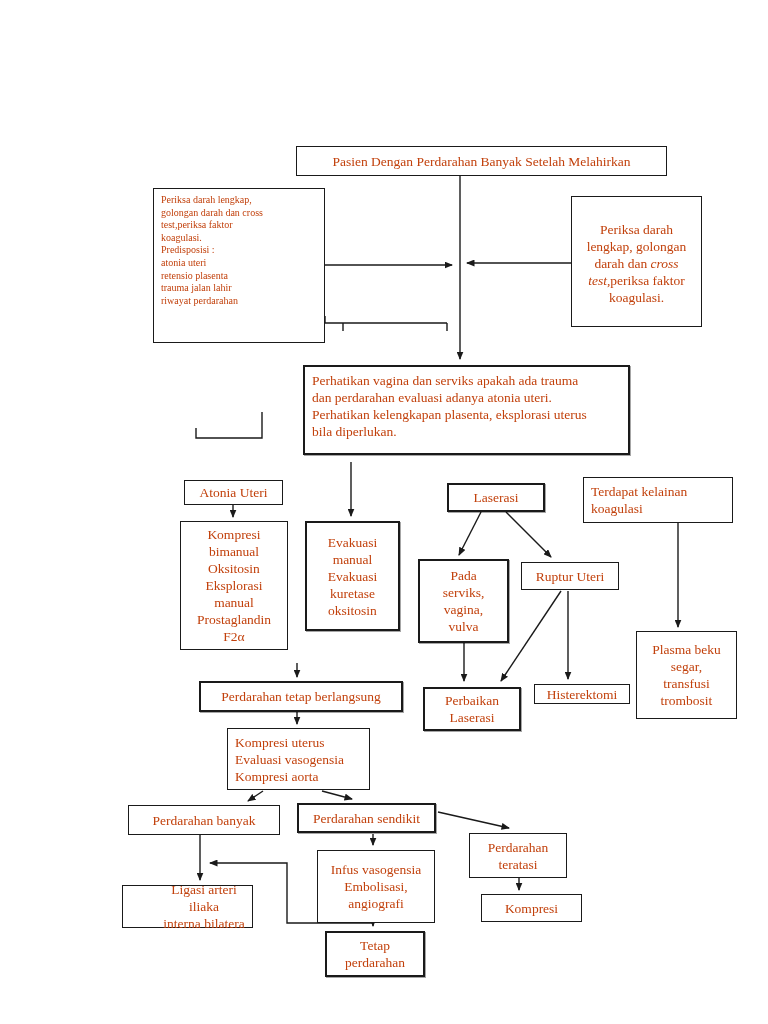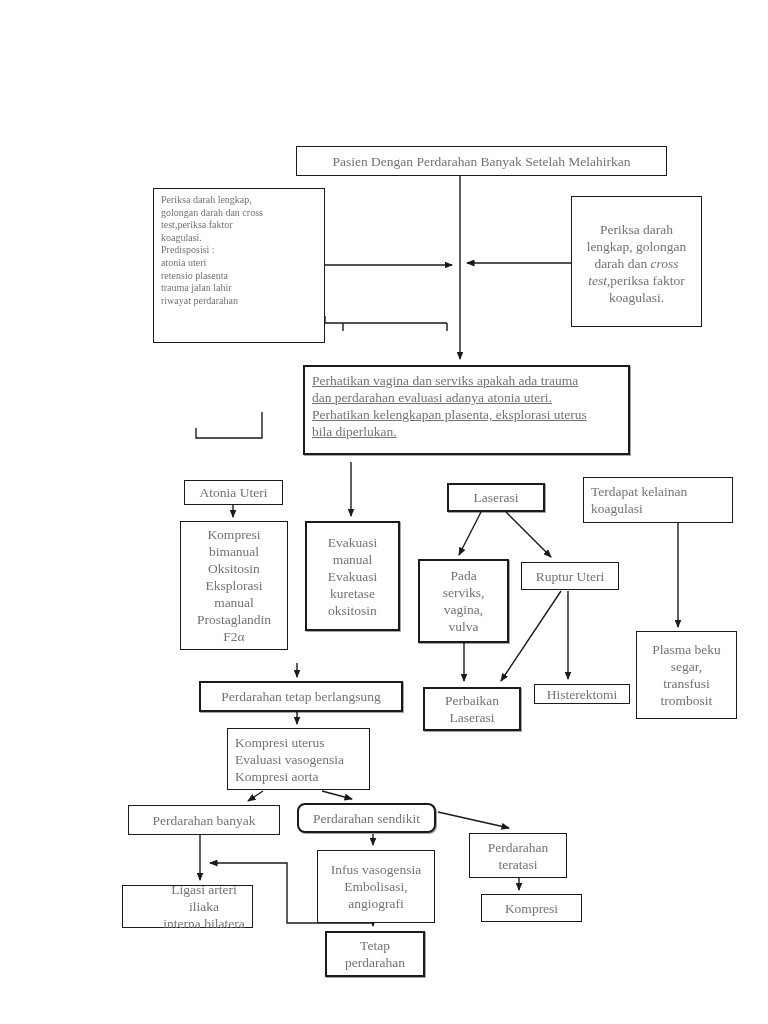--- a/index.html
+++ b/index.html
@@ -1,21 +1,21 @@
 <!DOCTYPE html>
 <html><head>
 <meta charset="utf-8">
 <style>
   html,body{margin:0;padding:0;background:#ffffff;}
   #page{
     position:relative;
     width:768px;height:1024px;
     background:#ffffff;
     font-family:"Liberation Serif","DejaVu Serif",serif;
-    color:#737373;
+    color:#c2410c;
     overflow:hidden;
   }
   .node{
     position:absolute;
     box-sizing:border-box;
     background:#fff;
     border:1.4px solid #1a1a1a;
     display:flex;
     align-items:center;
     justify-content:center;
@@ -95,21 +95,21 @@
 test,periksa faktor
 koagulasi.
 Predisposisi :
 atonia uteri
 retensio plasenta
 trauma jalan lahir
 riwayat perdarahan</div>
 
   <div class="node" style="left:571px;top:196px;width:131px;height:131px;display:block;padding:24px 6px 6px;"><span>Periksa darah lengkap, golongan darah dan </span><span class="em-italic">cross test</span><span>,periksa faktor koagulasi.</span></div>
 
-  <div class="node heavy leftalign" style="left:303px;top:365px;width:327px;height:90px;text-decoration:underline;">Perhatikan vagina dan serviks apakah ada trauma
+  <div class="node heavy leftalign" style="left:303px;top:365px;width:327px;height:90px;">Perhatikan vagina dan serviks apakah ada trauma
 dan perdarahan evaluasi adanya atonia uteri.
 Perhatikan kelengkapan plasenta, eksplorasi uterus
 bila diperlukan.</div>
 
   <div class="node" style="left:184px;top:480px;width:99px;height:25px;">Atonia Uteri</div>
 
   <div class="node" style="left:180px;top:521px;width:108px;height:129px;">Kompresi
 bimanual
 Oksitosin
 Eksplorasi
@@ -146,21 +146,21 @@
   <div class="node" style="left:534px;top:684px;width:96px;height:20px;">Histerektomi</div>
 
   <div class="node heavy" style="left:199px;top:681px;width:204px;height:31px;">Perdarahan tetap berlangsung</div>
 
   <div class="node leftalign" style="left:227px;top:728px;width:143px;height:62px;">Kompresi uterus
 Evaluasi vasogensia
 Kompresi aorta</div>
 
   <div class="node" style="left:128px;top:805px;width:152px;height:30px;">Perdarahan banyak</div>
 
-  <div class="node heavy" style="left:297px;top:803px;width:139px;height:30px;border-radius:8px;">Perdarahan sendikit</div>
+  <div class="node heavy" style="left:297px;top:803px;width:139px;height:30px;">Perdarahan sendikit</div>
 
   <div class="node" style="left:317px;top:850px;width:118px;height:73px;">Infus vasogensia
 Embolisasi,
 angiografi</div>
 
   <div class="node" style="left:122px;top:885px;width:131px;height:43px;padding-left:37px;">Ligasi arteri iliaka
 interna bilatera</div>
 
   <div class="node" style="left:469px;top:833px;width:98px;height:45px;">Perdarahan
 teratasi</div>

